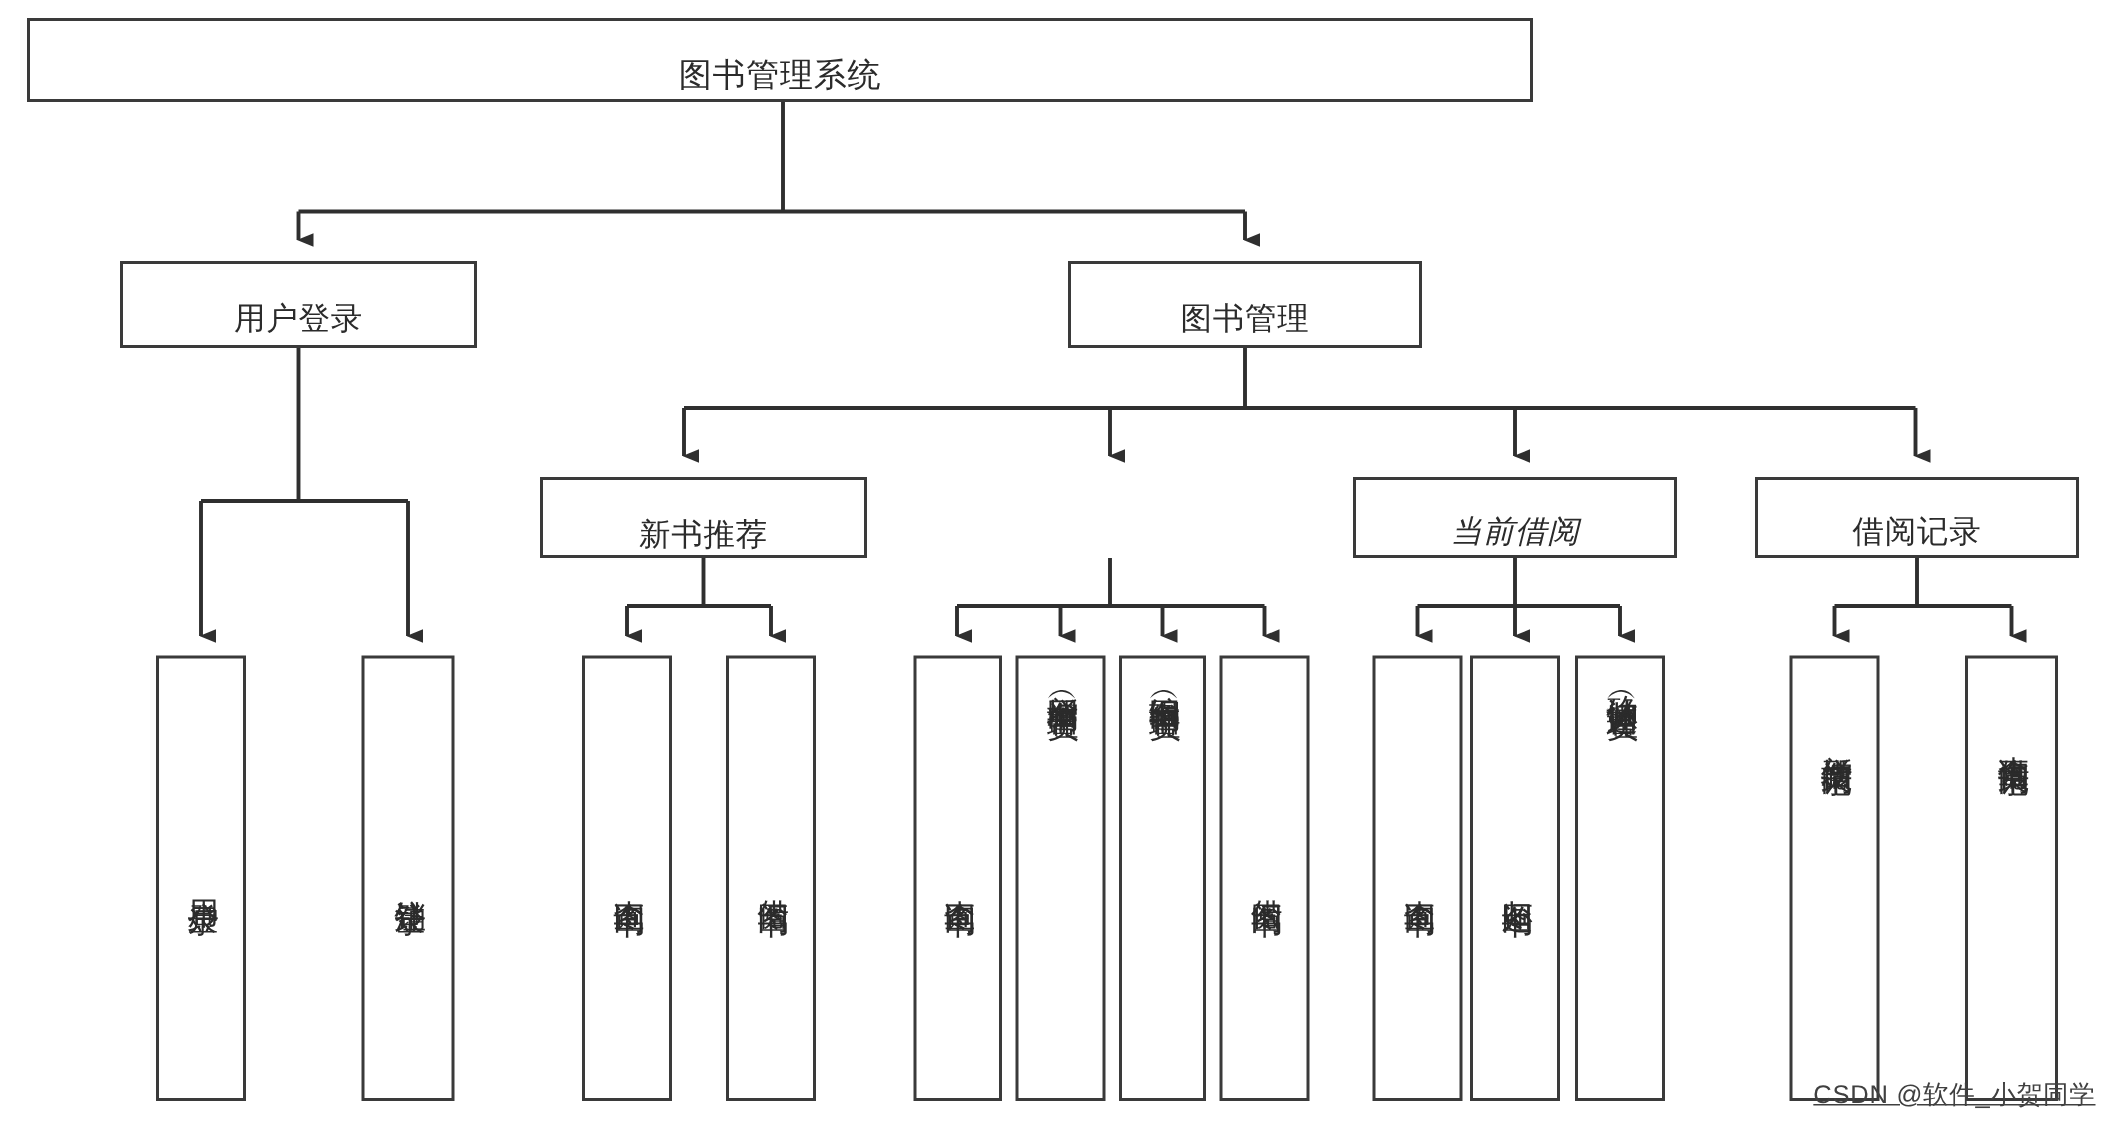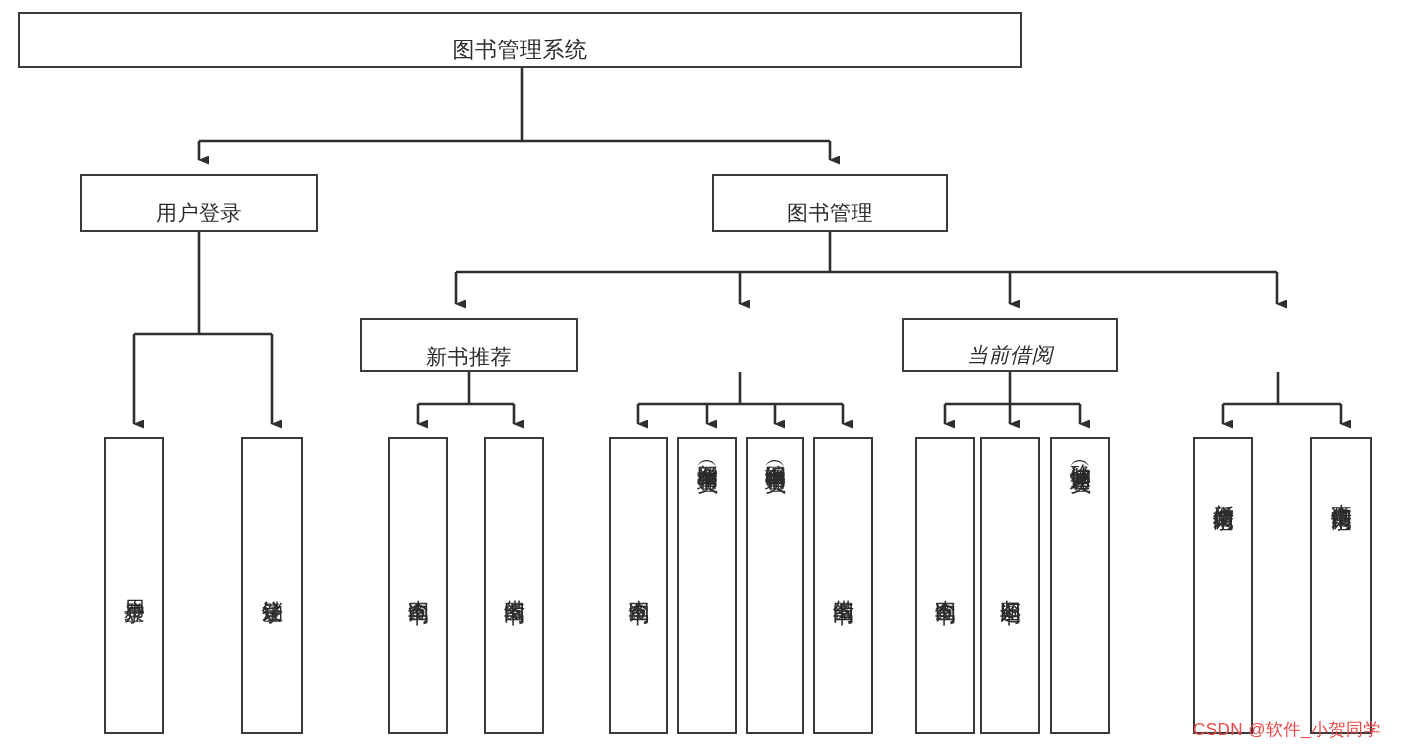--- a/index.html
+++ b/index.html
@@ -58,27 +58,28 @@
     writing-mode: vertical-rl;
     text-orientation: upright;
     font-size: 21px;
     line-height: 1.28;
     letter-spacing: 1.5px;
     white-space: nowrap;
     margin: 0 auto;
   }
   .watermark {
     position: absolute;
-    right: 24px;
+    right: 8px;
     bottom: 6px;
     font-size: 17px;
-    color: #ef4444;
+    color: #404040;
     letter-spacing: 0.5px;
     z-index: 5;
     white-space: nowrap;
+    text-decoration: underline;
   }
 </style>
 </head>
 <body>
 
 <div id="diagram-root">
 
   <svg id="edge-layer" viewBox="0 0 1405 747" width="1405" height="747">
     <defs>
       <marker id="arrowhead" markerWidth="9" markerHeight="11" refX="4.5" refY="10" orient="auto" markerUnits="userSpaceOnUse">
@@ -151,20 +152,23 @@
   <div class="node horizontal" id="node-l2-1" style="left: 712px; top: 174px; width: 236px; height: 58px;">
     <span class="node-label">图书管理</span>
   </div>
 
   <div class="node horizontal" id="node-l3-0" style="left: 360px; top: 318px; width: 218px; height: 54px; align-items: flex-end;">
     <span class="node-label">新书推荐</span>
   </div>
   <div class="node horizontal" id="node-l3-2" style="left: 902px; top: 318px; width: 216px; height: 54px; font-style: italic;">
     <span class="node-label">当前借阅</span>
   </div>
+  <div class="node horizontal" id="node-l3-3" style="left: 1170px; top: 318px; width: 216px; height: 54px;">
+    <span class="node-label">借阅记录</span>
+  </div>
 
   <div class="node vertical" id="node-l4-0" style="left: 104px; top: 437px; width: 60px; height: 297px; align-items: center;">
     <span class="node-label">用户登录</span>
   </div>
   <div class="node vertical" id="node-l4-1" style="left: 241px; top: 437px; width: 62px; height: 297px; align-items: center;">
     <span class="node-label">注销登录</span>
   </div>
   <div class="node vertical" id="node-l4-2" style="left: 388px; top: 437px; width: 60px; height: 297px; align-items: center;">
     <span class="node-label">查询图书</span>
   </div>

